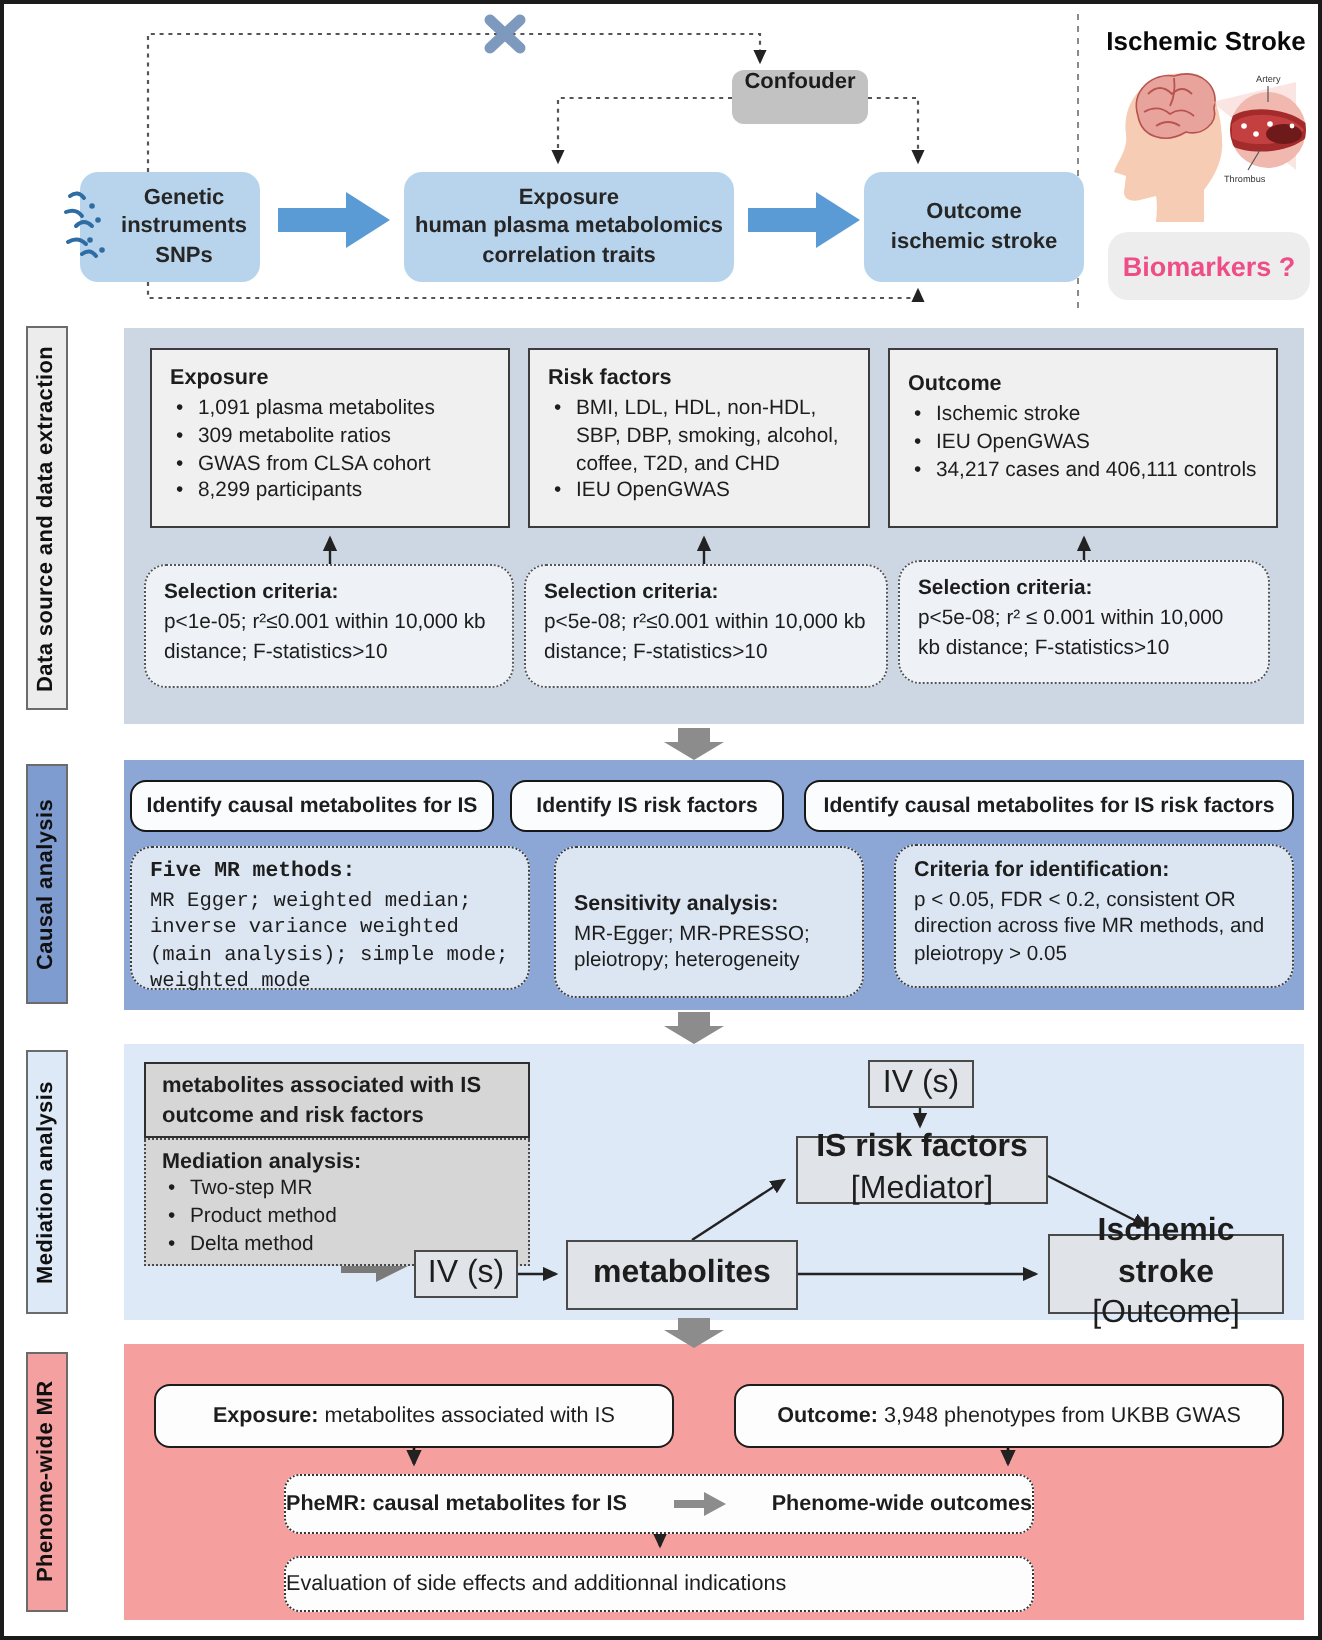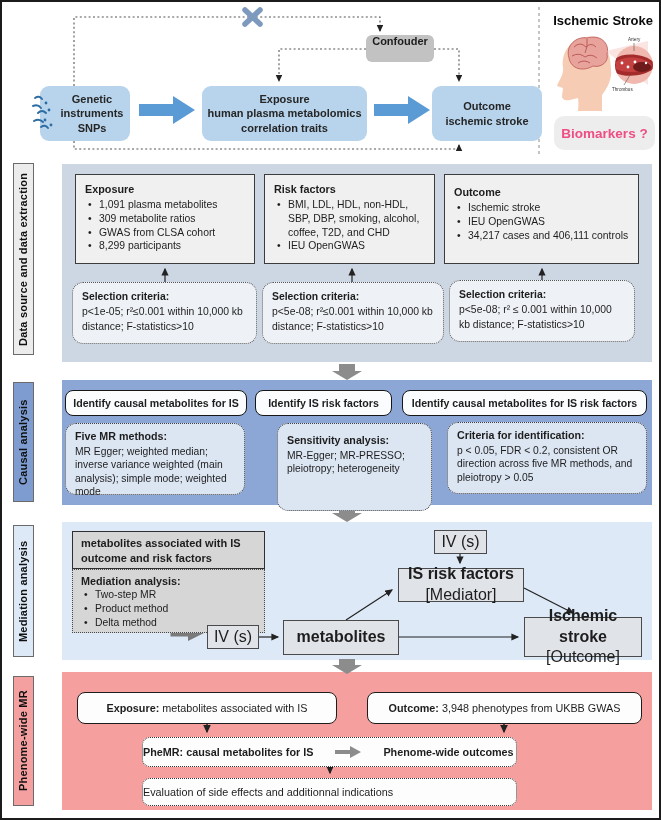--- a/index.html
+++ b/index.html
@@ -64,21 +64,21 @@
     align-items:center;justify-content:center;text-align:center;font-size:16px;
     line-height:1.3;z-index:2;
   }
   .flowbox .b{font-weight:bold;}
   .ph-solid{
     background:#fdfdfd;border:1.6px solid #1d1d1d;border-radius:8px;display:flex;
     align-items:center;justify-content:center;font-size:10.8px;z-index:2;white-space:pre;
   }
   .ph-dot{
     background:#fdfdfd;border:1.6px dotted #333;border-radius:8px;display:flex;
-    align-items:center;justify-content:flex-start;font-size:10.8px;z-index:2;gap:22px;white-space:pre;
+    align-items:center;justify-content:space-between;font-size:10.8px;z-index:2;gap:22px;white-space:pre;
   }
   .panel-title{font-weight:bold;font-size:13px;text-align:center;color:#090909;}
   .biomarkers{
     background:#ededed;border-radius:10px;display:flex;align-items:center;justify-content:center;
     font-weight:bold;font-size:13.5px;color:var(--pink-text);z-index:2;
   }
 </style>
 </head>
 <body>
 
@@ -245,25 +245,25 @@
   <div class="abs hdrbox" style="left:63px;top:388px;width:182px;height:26px;">
       <span>Identify causal metabolites for IS</span>
     </div>
   <div class="abs hdrbox" style="left:253px;top:388px;width:137px;height:26px;">
       <span>Identify IS risk factors</span>
     </div>
   <div class="abs hdrbox" style="left:400px;top:388px;width:245px;height:26px;">
       <span>Identify causal metabolites for IS risk factors</span>
     </div>
 
-  <div class="abs cblbox" style="left:63px;top:421px;width:180px;height:72px;">
+  <div class="abs cblbox" style="left:63px;top:421px;width:200px;height:72px;font-family:Liberation Mono, monospace;">
     <div class="ttl">Five MR methods:</div>
     <div>MR Egger; weighted median; inverse variance weighted (main analysis); simple mode; weighted mode</div>
   </div>
-  <div class="abs cblbox" style="left:275px;top:421px;width:155px;height:88px;padding-top:10px;">
+  <div class="abs cblbox" style="left:275px;top:421px;width:155px;height:76px;padding-top:22px;">
     <div class="ttl">Sensitivity analysis:</div>
     <div>MR-Egger; MR-PRESSO; pleiotropy; heterogeneity</div>
   </div>
   <div class="abs cblbox" style="left:445px;top:420px;width:200px;height:72px;">
     <div class="ttl">Criteria for identification:</div>
     <div>p &lt; 0.05, FDR &lt; 0.2, consistent OR direction across five MR methods, and pleiotropy &gt; 0.05</div>
   </div>
 
   <div class="abs vlabel" style="left:11px;top:523px;width:21px;height:132px;background:var(--label3-bg);">
       <span>Mediation analysis</span>

